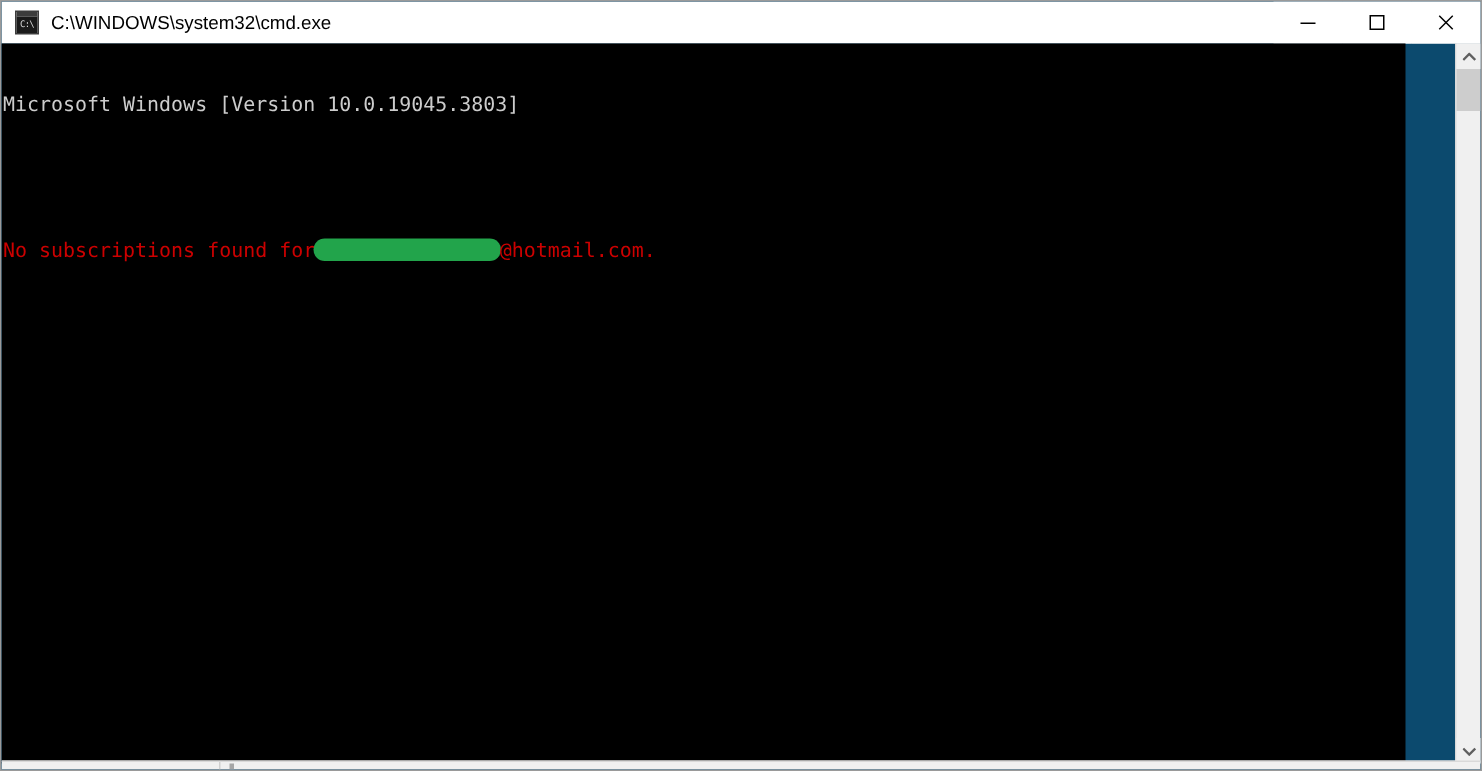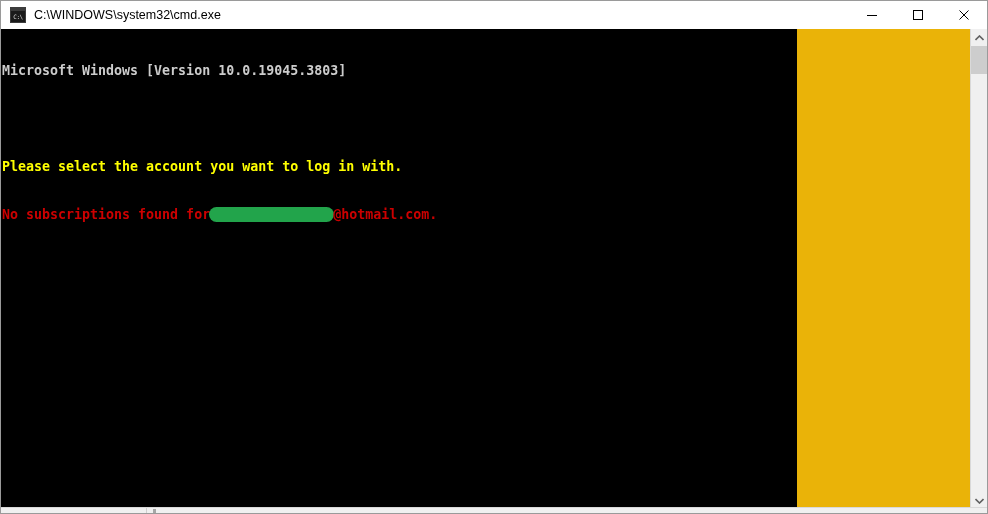--- a/index.html
+++ b/index.html
@@ -12,21 +12,21 @@
     height: 514px;
     overflow: hidden;
     font-family: "DejaVu Sans", sans-serif;
   }
 
   .window {
     position: relative;
     width: 988px;
     height: 514px;
     box-sizing: border-box;
-    background: #eab308;
+    background: #0c4a6e;
     border: 1px solid #9a9a9a;
     overflow: hidden;
   }
 
   
   .titlebar {
     position: absolute;
     left: 0;
     top: 0;
     width: 986px;
@@ -92,25 +92,24 @@
     background: #ffffff;
     position: relative;
   }
   .wc-btn svg { display: block; }
 
   
   .console {
     position: absolute;
     left: 0;
     top: 28px;
-    width: 796px;
+    width: 936px;
     height: 480px;
     background: #000000;
     overflow: hidden;
-    font-weight: bold;
   }
   .console-text {
     position: absolute;
     left: 1px;
     top: 2px;
     font-family: "DejaVu Sans Mono", monospace;
     font-size: 13.3px;
     line-height: 16px;
     letter-spacing: 0px;
     white-space: pre;
@@ -221,21 +220,20 @@
           <line x1="10.5" y1="1.5" x2="1.5" y2="10.5" stroke="#000000" stroke-width="1"></line>
         </svg>
       </div>
     </div>
   </div>
 
   <div class="console">
     <div class="console-text">
       <div class="line c-white">Microsoft Windows [Version 10.0.19045.3803]</div>
       <div class="line c-white"></div>
-      <div class="line c-yellow">Please select the account you want to log in with.</div>
       <div class="line c-red"><span>No subscriptions found for</span><span class="redaction"></span><span>@hotmail.com.</span></div>
       <div class="line c-white"></div>
     </div>
   </div>
 
   <div class="vscroll">
     <div class="vscroll-arrow">
       <svg width="9" height="6" viewBox="0 0 9 6">
         <path d="M0.5 5 L4.5 1 L8.5 5" fill="none" stroke="#606060" stroke-width="1.6"></path>
       </svg>

